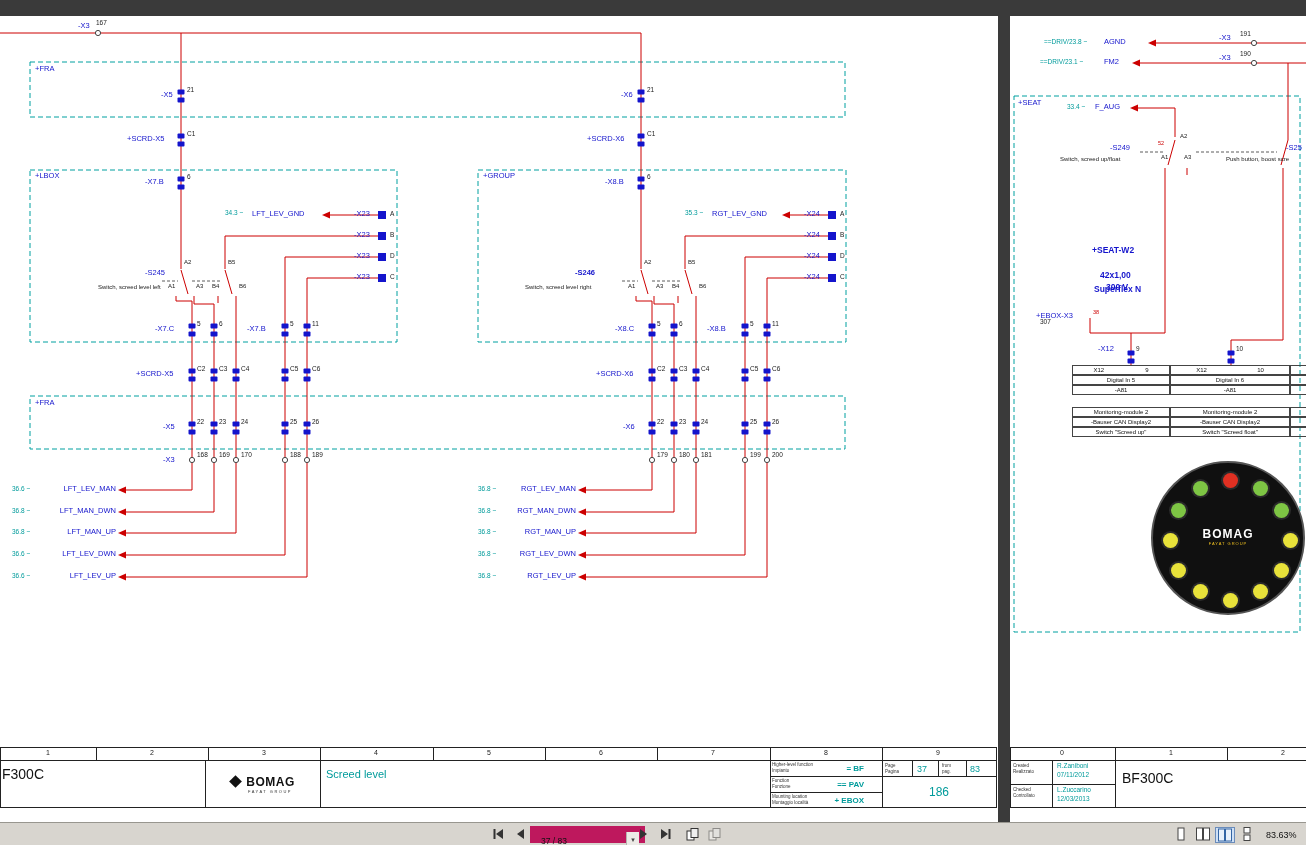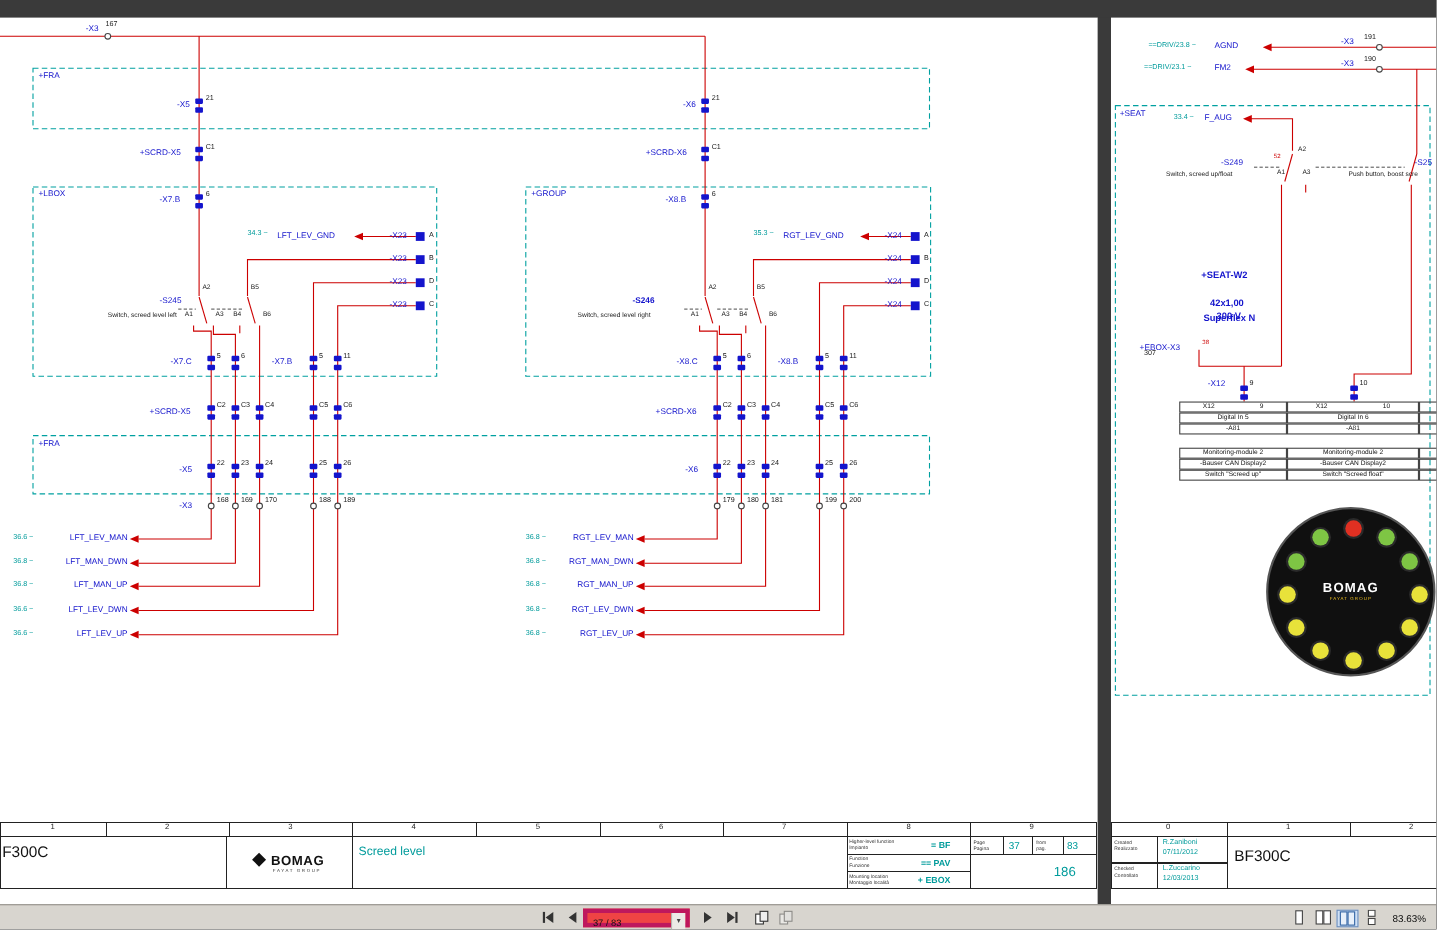--- a/index.html
+++ b/index.html
@@ -21,21 +21,21 @@
 .iocell{position:absolute;border:1px solid #444;font-size:6px;color:#111;display:flex;align-items:center;justify-content:center;white-space:nowrap;overflow:hidden;line-height:1}
 
 #tabbar{position:absolute;left:0;top:0;width:1306px;height:16px;background:#e8e6e2;border-bottom:1px solid #aca9a3}
 .tab{position:absolute;left:2px;top:1px;width:153px;height:15px;background:#fbfbfa;border:1px solid #a8a6a0;border-bottom:none;display:flex;align-items:center;padding:0 5px;font-size:8px;color:#222}
 .tabtxt{flex:1;overflow:hidden;white-space:nowrap}
 .tabclose{font-size:9px;color:#555;margin-left:4px;cursor:pointer}
 .tabslash{position:absolute;left:162px;top:2px;width:1px;height:12px;background:#9a9892;transform:skewX(-22deg)}
 
 #toolbar{position:absolute;left:0;top:822px;width:1306px;height:23px;background:#d8d5cf;border-top:1px solid #98968f}
 .nav{position:absolute;top:3px;width:18px;height:17px;background:transparent;border:none;padding:1px}
-#pagebox{position:absolute;left:530px;top:3px;width:97px;height:17px;background:#ef4444;border:4px solid #be185d}
+#pagebox{position:absolute;left:530px;top:3px;width:115px;height:17px;background:#be185d;border:6px solid #be185d}
 #pageval{position:absolute;left:5px;top:4px;font-size:8.5px;color:#111}
 .ddl{position:absolute;right:0;top:0;width:13px;height:15px;border-left:1px solid #b5b3ae;background:#eceae6;font-size:7px;color:#444;text-align:center;line-height:15px}
 .viewbtn{position:absolute;top:4px;width:20px;height:16px;display:inline-block;text-align:center}
 .viewbtn.active{background:#cfe0f5;border:1px solid #6b8cba}
 #zoom{position:absolute;left:1266px;top:7px;font-size:9px;color:#111}
 
 .tbf{position:absolute;display:flex;align-items:center;justify-content:space-between}
 .tbl2{position:absolute;display:flex;flex-direction:column;font-size:4.5px;color:#333;line-height:1.25}
 .tbl2 i{font-style:normal}
 .tbv{font-size:8px;font-weight:bold;margin-right:16px}
@@ -495,21 +495,21 @@
   <div class="tbl2" style="left:885px;top:763px">
       <i>Page</i>
       <i>Pagina</i>
     </div>
   <div class="abs teal b" style="left:917px;top:764px;font-size:9px">37</div>
   <div class="tbl2" style="left:942px;top:763px">
       <i>from</i>
       <i>pag.</i>
     </div>
   <div class="abs teal b" style="left:970px;top:764px;font-size:9px">83</div>
-  <div class="abs teal b" style="left:928px;top:785px;width:80px;text-align:center;font-size:12px">186</div>
+  <div class="abs teal b" style="left:869px;top:785px;width:80px;text-align:right;font-size:12px">186</div>
 
   <div class="tbl2" style="left:1013px;top:763px">
       <i>Created</i>
       <i>Realizzato</i>
     </div>
   <div class="abs teal" style="left:1057px;top:762px;font-size:6.5px">R.Zaniboni</div>
   <div class="abs teal" style="left:1057px;top:771px;font-size:6.5px">07/11/2012</div>
   <div class="tbl2" style="left:1013px;top:787px">
       <i>Checked</i>
       <i>Controllato</i>

